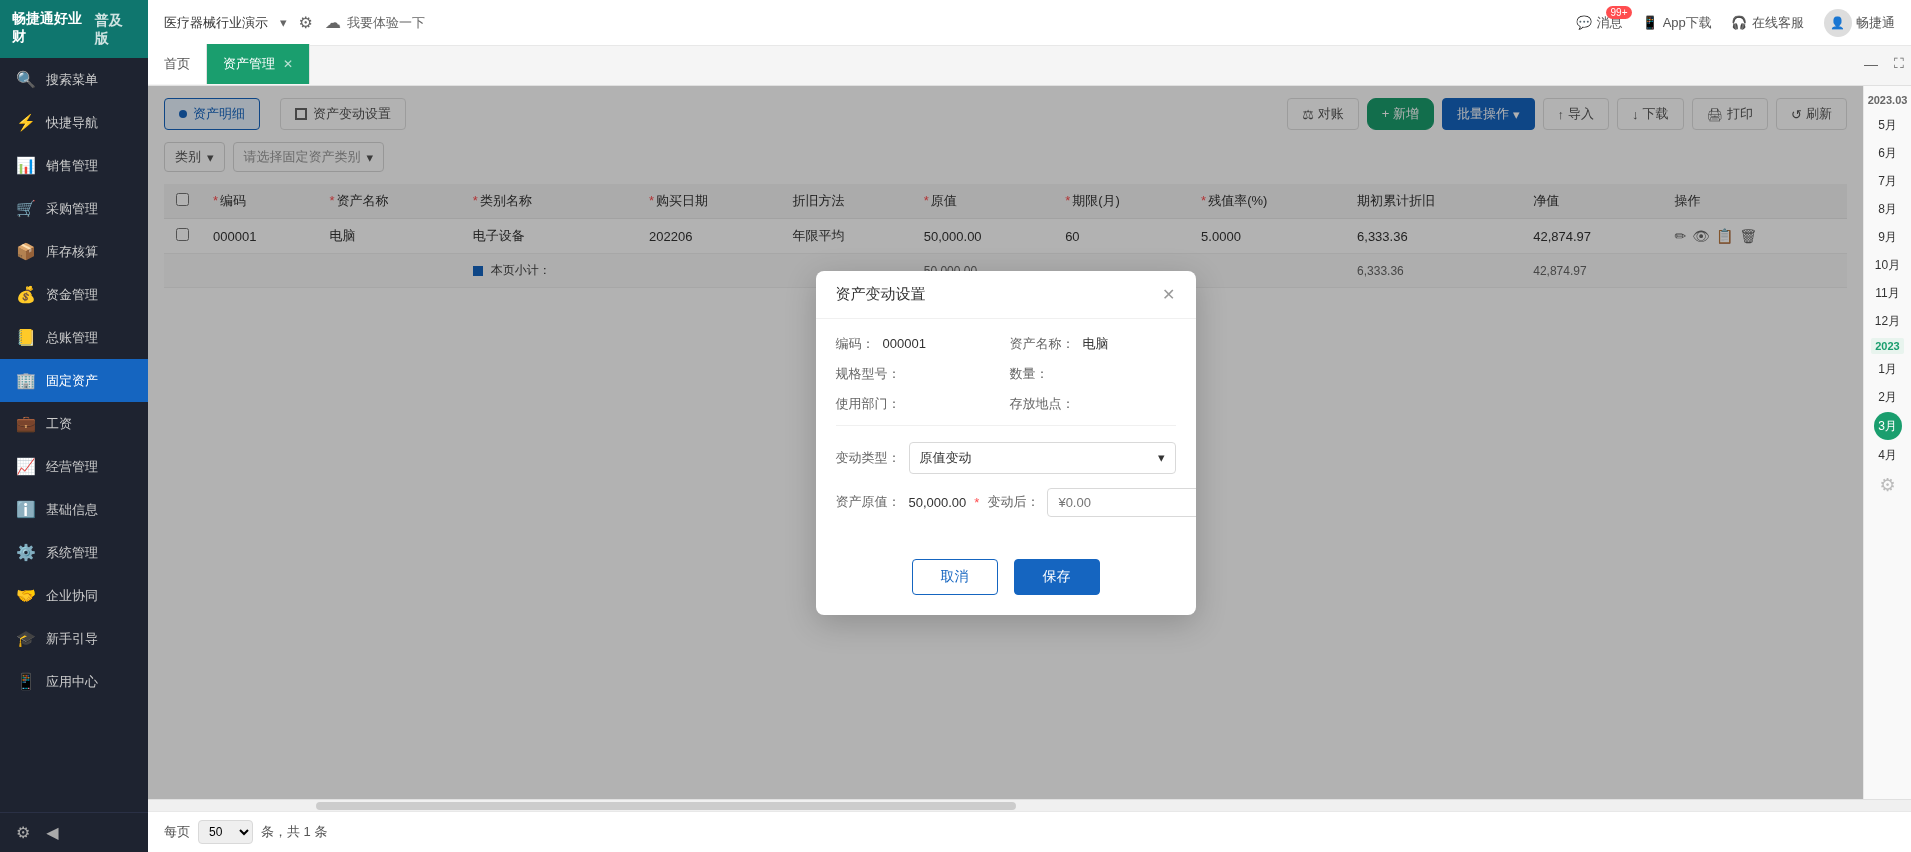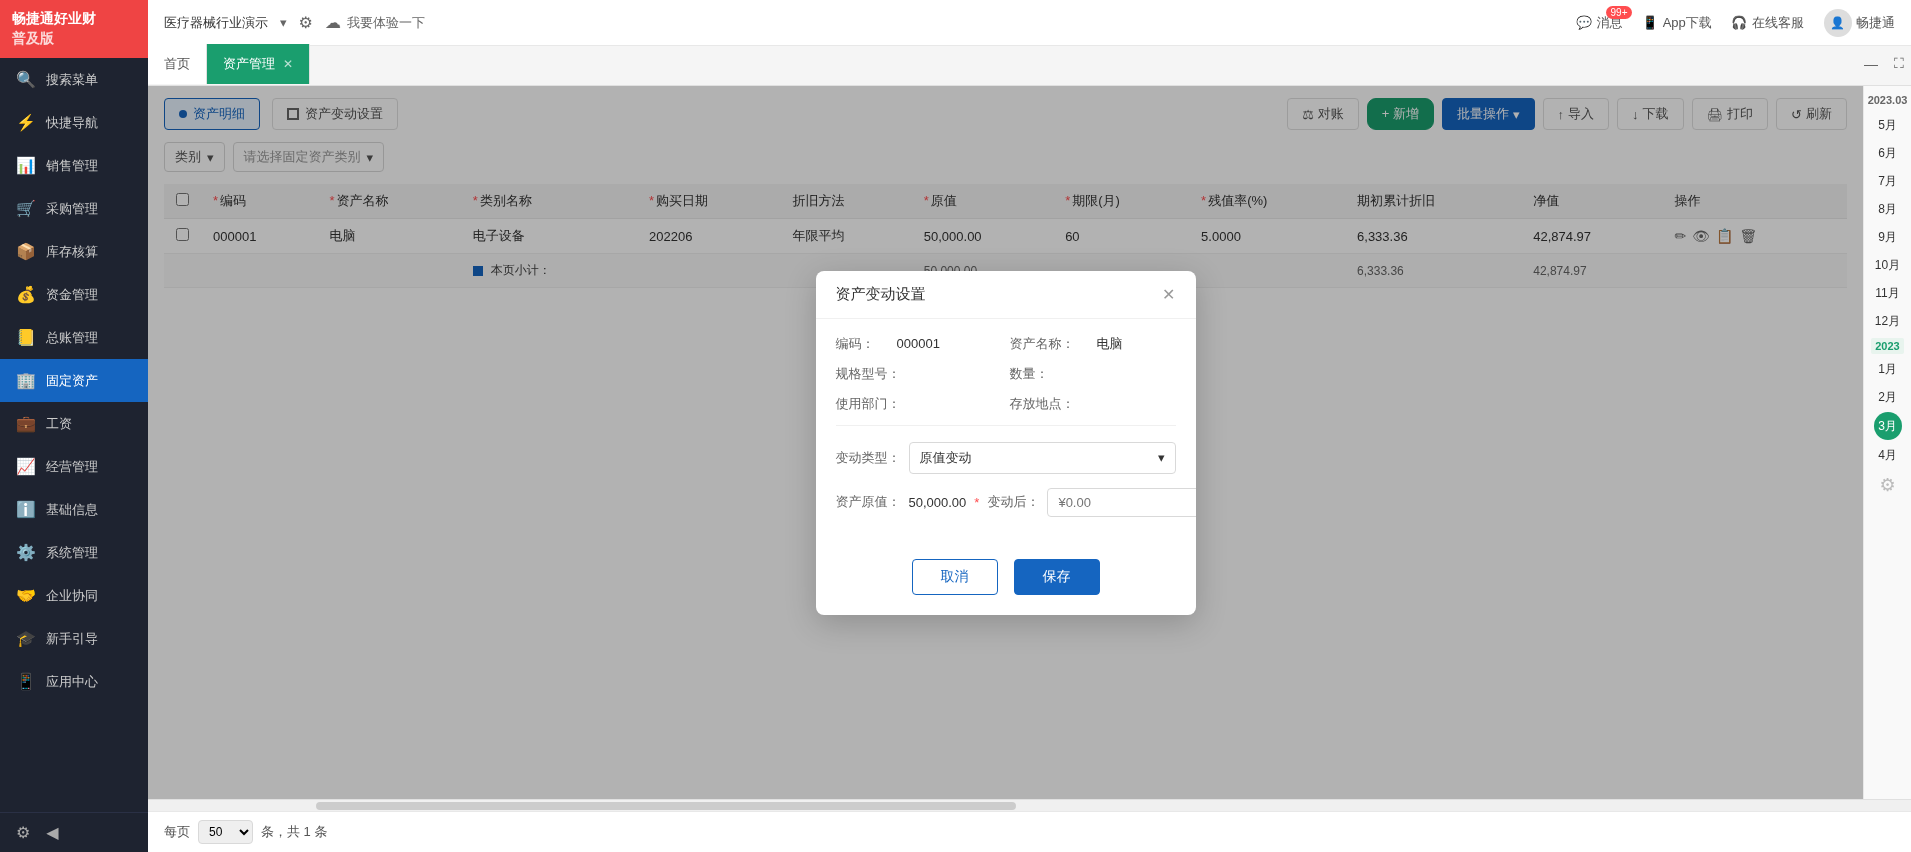--- a/index.html
+++ b/index.html
@@ -10,27 +10,27 @@
       width: 148px;
       background: #1e2330;
       color: #ccc;
       display: flex;
       flex-direction: column;
       flex-shrink: 0;
       height: 100%;
       position: relative;
     }
     .sidebar-header {
-      background: #ef4444;
+      background: #0f766e;
       padding: 10px 12px;
       color: white;
       font-size: 13px;
       font-weight: bold;
       display: flex;
-      flex-direction: column;
+      flex-direction: row;
       align-items: flex-start;
     }
     .sidebar-header .app-name { font-size: 14px; font-weight: bold; }
     .sidebar-header .edition { font-size: 14px; opacity: 0.8; margin-top: 2px; }
     .sidebar-scroll { flex: 1; overflow-y: auto; overflow-x: hidden; }
     .sidebar-scroll::-webkit-scrollbar { width: 4px; }
     .sidebar-scroll::-webkit-scrollbar-thumb { background: #444; }
     .sidebar-item {
       display: flex;
       align-items: center;
@@ -131,21 +131,21 @@
       overflow: hidden;
     }
     .calendar-item { width: 40px; height: 26px; display: flex; align-items: center; justify-content: center; cursor: pointer; border-radius: 4px; font-size: 12px; }
     .calendar-item.active { background: #1a9e6e; color: white; border-radius: 50%; width: 30px; height: 30px; }
 
     
     .content-toolbar {
       display: flex;
       align-items: flex-start;
       margin-bottom: 12px;
-      gap: 12px;
+      gap: 20px;
     }
     .tab-btn {
       display: flex;
       align-items: center;
       gap: 6px;
       padding: 6px 14px;
       border: 1px solid #e0e0e0;
       border-radius: 4px;
       cursor: pointer;
       font-size: 13px;
@@ -256,21 +256,21 @@
       justify-content: space-between;
       padding: 14px 20px;
       border-bottom: 1px solid #f0f0f0;
       font-size: 15px;
       font-weight: 500;
       color: #333;
     }
     .dialog-close { cursor: pointer; color: #999; font-size: 16px; }
     .dialog-body { padding: 16px 20px; }
     .dialog-row { display: flex; margin-bottom: 12px; gap: 8px; }
-    .dialog-field { flex: 1; display: flex; align-items: center; gap: 22px; }
+    .dialog-field { flex: 1; display: flex; align-items: center; gap: 8px; }
     .dialog-label { color: #666; font-size: 13px; white-space: nowrap; }
     .dialog-value { color: #333; font-size: 13px; }
     .dialog-divider { height: 1px; background: #f0f0f0; margin: 8px 0 16px; }
     .dialog-input-row { display: flex; align-items: center; margin-bottom: 14px; gap: 8px; }
     .dialog-input-label { color: #666; font-size: 13px; white-space: nowrap; }
     .dialog-select {
       flex: 1;
       display: flex;
       align-items: center;
       border: 1px solid #d9d9d9;

